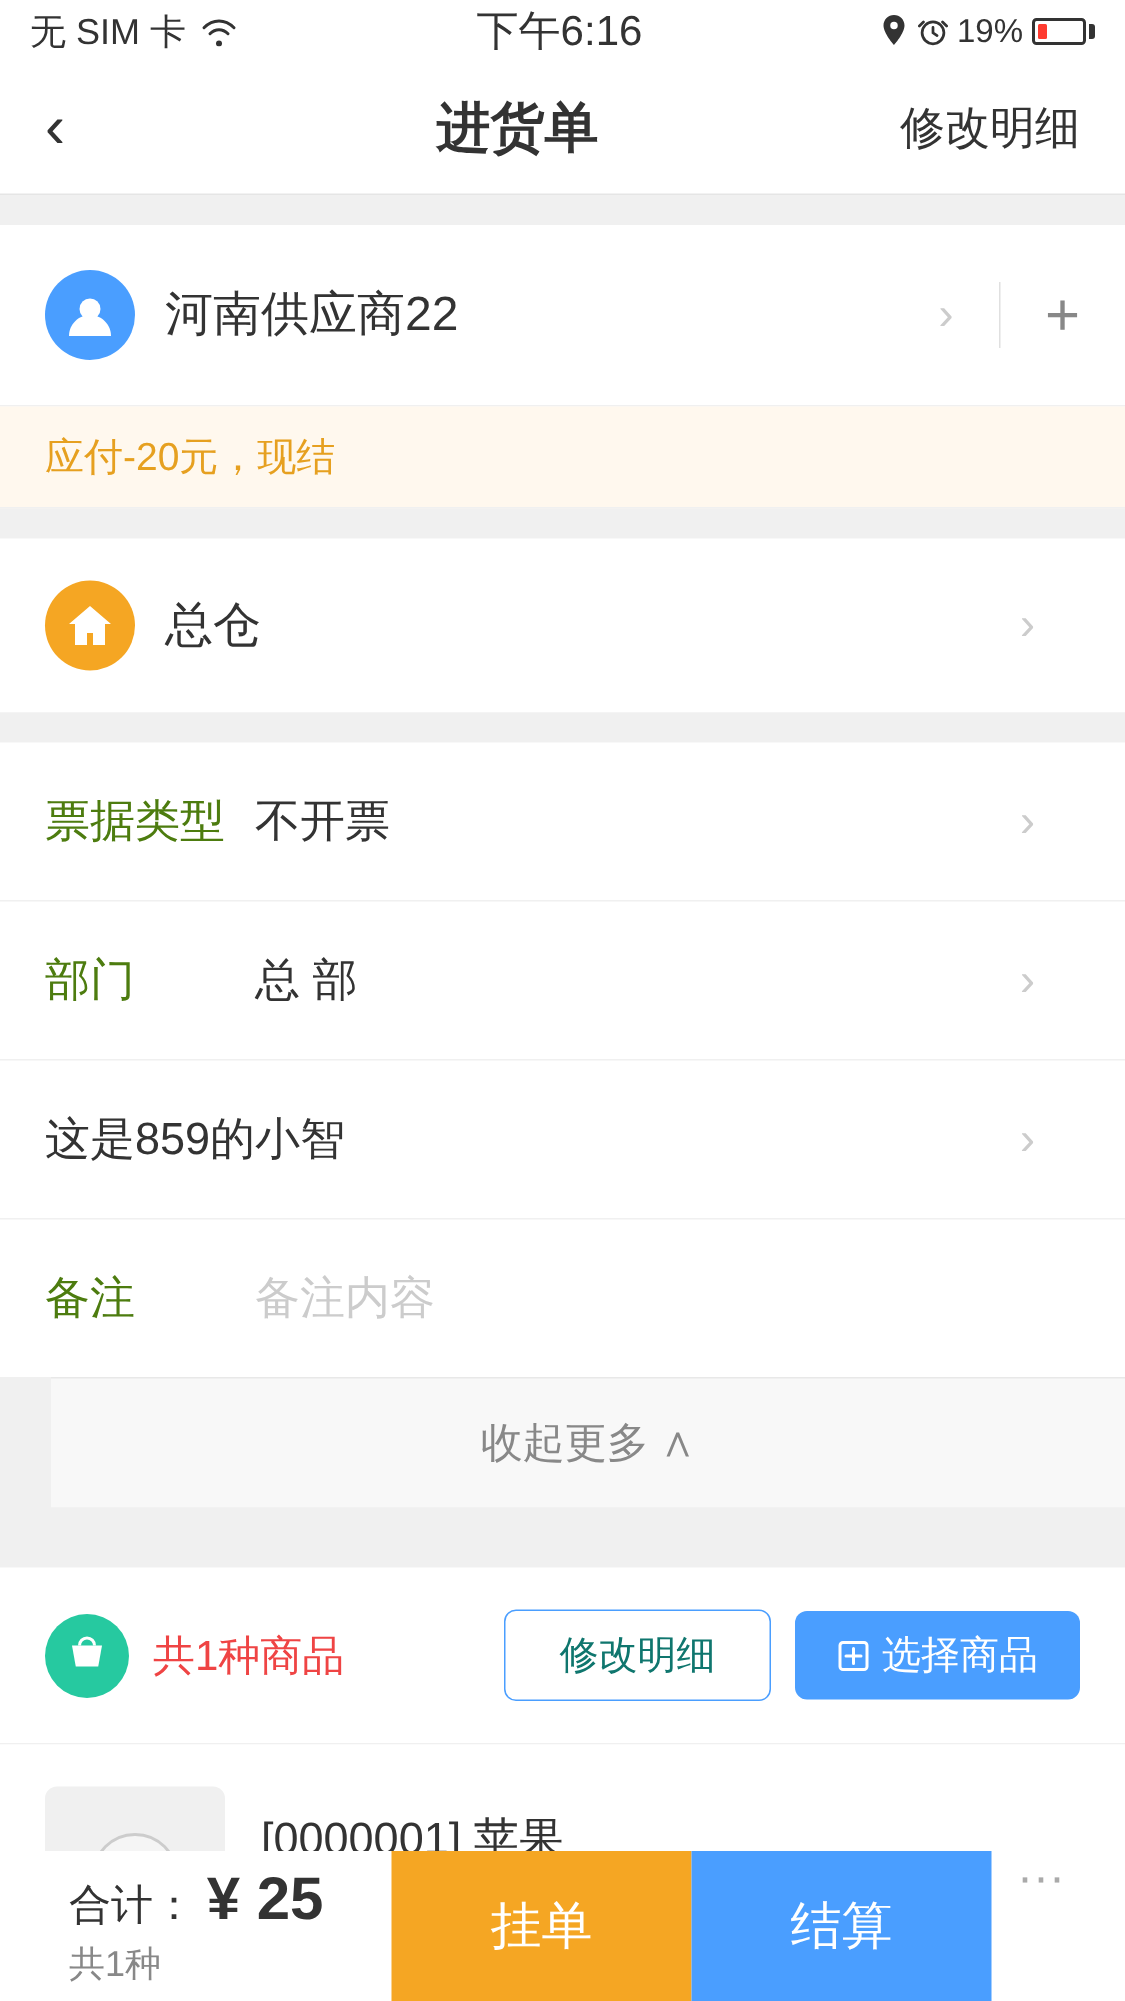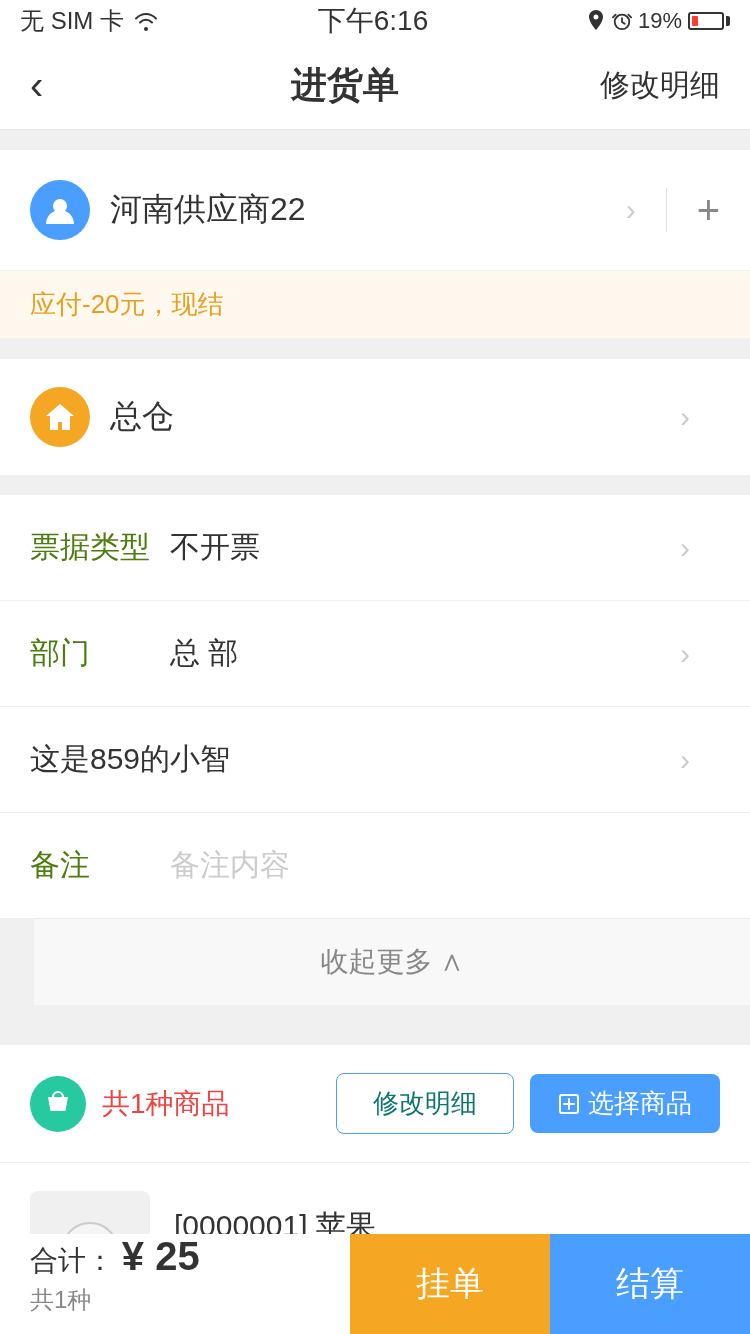--- a/index.html
+++ b/index.html
@@ -278,25 +278,26 @@
       color: #aaa;
       font-size: 32px;
       padding: 10px;
       cursor: pointer;
     }
 
     
     .bottom-bar {
       position: fixed;
       bottom: 0;
-      width: 750px;
+      width: 645px;
       height: 100px;
       display: flex;
-      align-items: flex-start;
-      background: #fff;
+      align-items: center;
+      background: #fff;
+      margin-left: 16px;
     }
     .total-area {
       flex: 1;
       padding: 0 30px;
     }
     .total-label {
       font-size: 28px;
       color: #333;
     }
     .total-amount {

